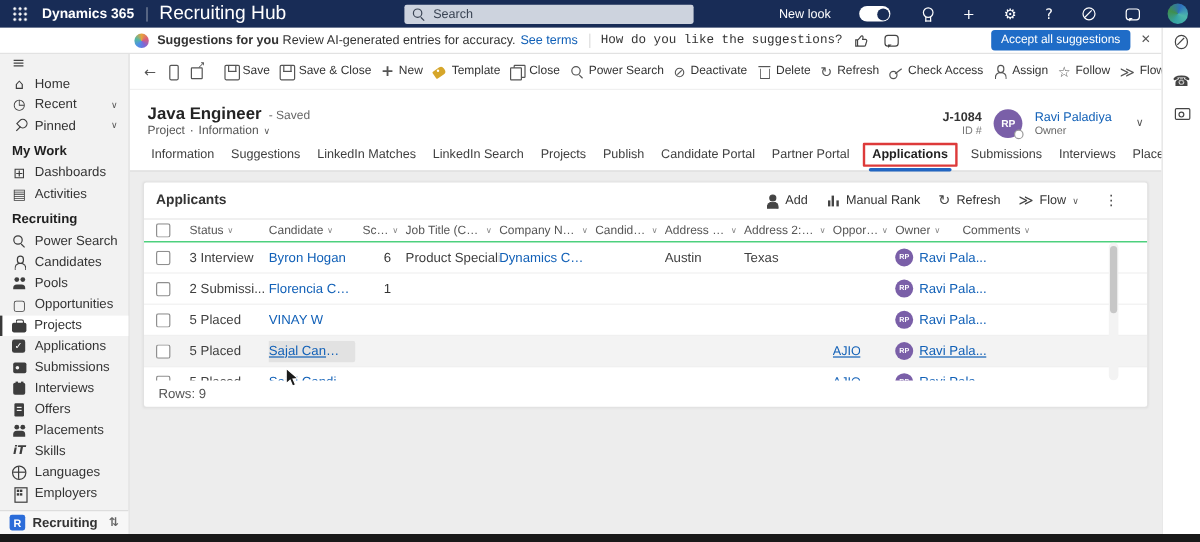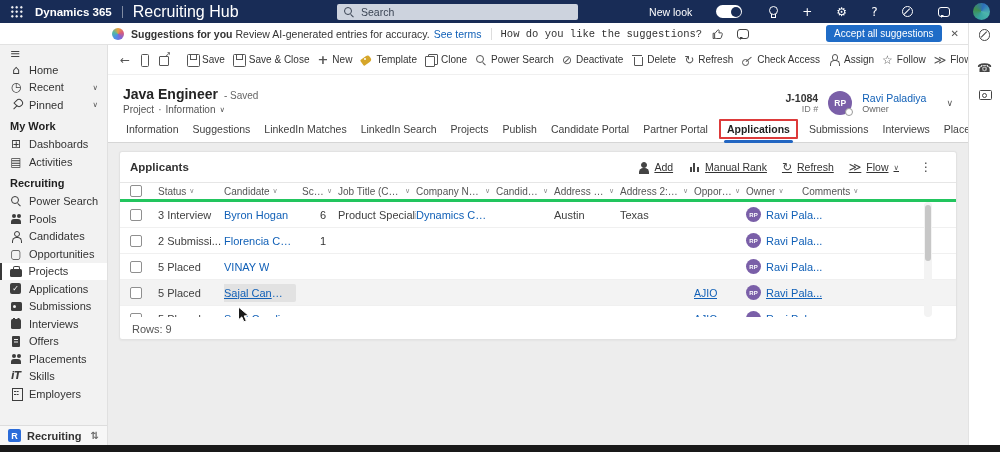--- a/index.html
+++ b/index.html
@@ -136,25 +136,25 @@
   .tabs { height:28px; background:#fff; border-bottom:1px solid #d6d6d6; display:flex; align-items:center; padding:0 15px; gap:8px; font-size:10.5px; color:#3f3f3f; }
   .tab { position:relative; height:20px; display:flex; align-items:center; white-space:nowrap; cursor:pointer; padding:0 3px; }
   .tab.active { font-weight:bold; color:#1f1f1f; border:2px solid #dd3a3a; padding:0 6px; border-radius:1px; }
   .tab.active::after { content:""; position:absolute; left:3px; right:3px; bottom:-6px; height:3px; background:#2266c2; border-radius:2px; }
 
   .content { flex:1; padding:8px 11px; }
   .card { position:relative; background:#fff; border:1px solid #e2e2e2; border-radius:3px; height:189px; overflow:hidden; box-shadow:0 .5px 2px rgba(0,0,0,.04); }
   .card-head { height:30px; display:flex; align-items:center; padding:0 18px 0 10px; }
   .card-title { font-size:11.5px; font-weight:bold; color:#333; }
   .card-tools { margin-left:auto; display:flex; align-items:center; gap:15px; font-size:10.5px; color:#333; }
-  .gtool { display:flex; align-items:center; gap:5px; background:none; border:none; font-size:10.5px; color:#333; font-family:inherit; cursor:pointer;text-decoration:underline; }
+  .gtool { display:flex; align-items:center; gap:5px; background:none; border:none; font-size:10.5px; color:#333; font-family:inherit; cursor:pointer; }
   .gtool .ic, .gtool .gi { color:#444; }
 
   .grid-row { display:grid; grid-template-columns:28px 66px 78px 36px 78px 80px 58px 66px 74px 52px 56px 1fr; align-items:center; padding-left:10px; }
-  .thead { height:20px; border-top:1px solid #e6e6e6; border-bottom:3px solid #22c55e; font-size:10px; color:#555; }
+  .thead { height:20px; border-top:1px solid #e6e6e6; border-bottom:1px solid #22c55e; font-size:10px; color:#555; }
   .cell { overflow:hidden; white-space:nowrap; text-overflow:ellipsis; padding-right:6px; display:flex; align-items:center; }
   .cell.owner { overflow:visible; }
   .h-lbl { overflow:hidden; text-overflow:ellipsis; }
   .sort { font-size:7px; color:#888; margin-left:3px; font-family:"DejaVu Sans",sans-serif; flex:none; }
   .cb { width:12px; height:12px; border:1px solid #8f8f8f; border-radius:2px; background:#fff; display:inline-block; flex:none; }
   .rows { height:115px; overflow:hidden; position:relative; }
   .row { height:26px; border-bottom:1px solid #f0f0f0; font-size:11px; color:#3f3f3f; cursor:pointer; }
   .row.hover { background:#f3f3f3; }
   .link { color:#1160b7; cursor:pointer; overflow:hidden; text-overflow:ellipsis; white-space:nowrap; }
   .link.ul { text-decoration:underline; }
@@ -248,26 +248,26 @@
         <div class="sb-item">
           <span class="gi">▤</span>
           <span class="lbl">Activities</span>
         </div>
         <div class="sb-group">Recruiting</div>
         <div class="sb-item">
           <span class="ic i-search"></span>
           <span class="lbl">Power Search</span>
         </div>
         <div class="sb-item">
+          <span class="ic i-person"></span>
+          <span class="lbl">Candidates</span>
+        </div>
+        <div class="sb-item">
           <span class="ic i-people"></span>
           <span class="lbl">Pools</span>
-        </div>
-        <div class="sb-item">
-          <span class="ic i-person"></span>
-          <span class="lbl">Candidates</span>
         </div>
         <div class="sb-item">
           <span class="gi">▢</span>
           <span class="lbl">Opportunities</span>
         </div>
         <div class="sb-item selected">
           <span class="ic i-brief"></span>
           <span class="lbl">Projects</span>
         </div>
         <div class="sb-item">
@@ -286,20 +286,24 @@
           <span class="ic i-offer"></span>
           <span class="lbl">Offers</span>
         </div>
         <div class="sb-item">
           <span class="ic i-people"></span>
           <span class="lbl">Placements</span>
         </div>
         <div class="sb-item">
           <span class="gi it">iT</span>
           <span class="lbl">Skills</span>
+        </div>
+        <div class="sb-item">
+          <span class="ic i-globe"></span>
+          <span class="lbl">Languages</span>
         </div>
         <div class="sb-item">
           <span class="ic i-building"></span>
           <span class="lbl">Employers</span>
         </div>
       </nav>
     <div class="sb-footer">
       <span class="sb-r">R</span>
       <span>Recruiting</span>
       <span class="gi sb-chg">⇅</span>
@@ -341,21 +345,21 @@
         <button class="cmd">
           <span class="gi plus">+</span>
           <span>New</span>
         </button>
         <button class="cmd">
           <span class="ic i-tag"></span>
           <span>Template</span>
         </button>
         <button class="cmd">
           <span class="ic i-clone"></span>
-          <span>Clone</span>
+          <span>Close</span>
         </button>
         <button class="cmd">
           <span class="ic i-search"></span>
           <span>Power Search</span>
         </button>
         <button class="cmd">
           <span class="gi">⊘</span>
           <span>Deactivate</span>
         </button>
         <button class="cmd">

